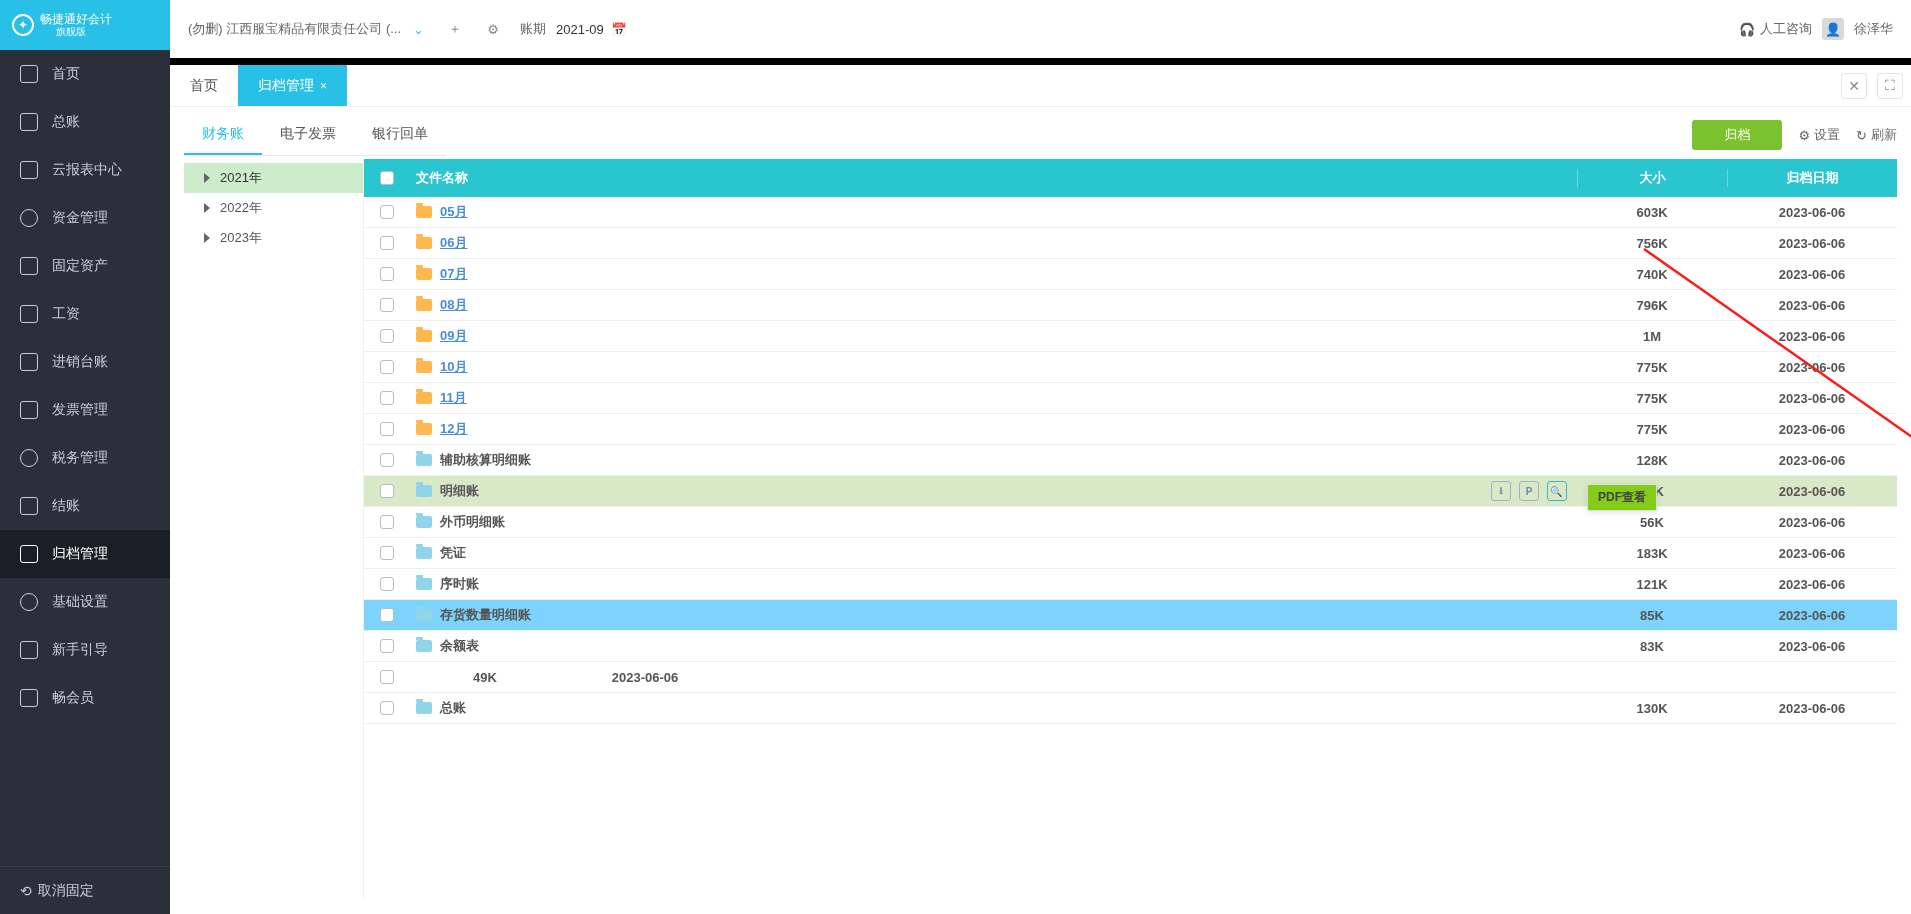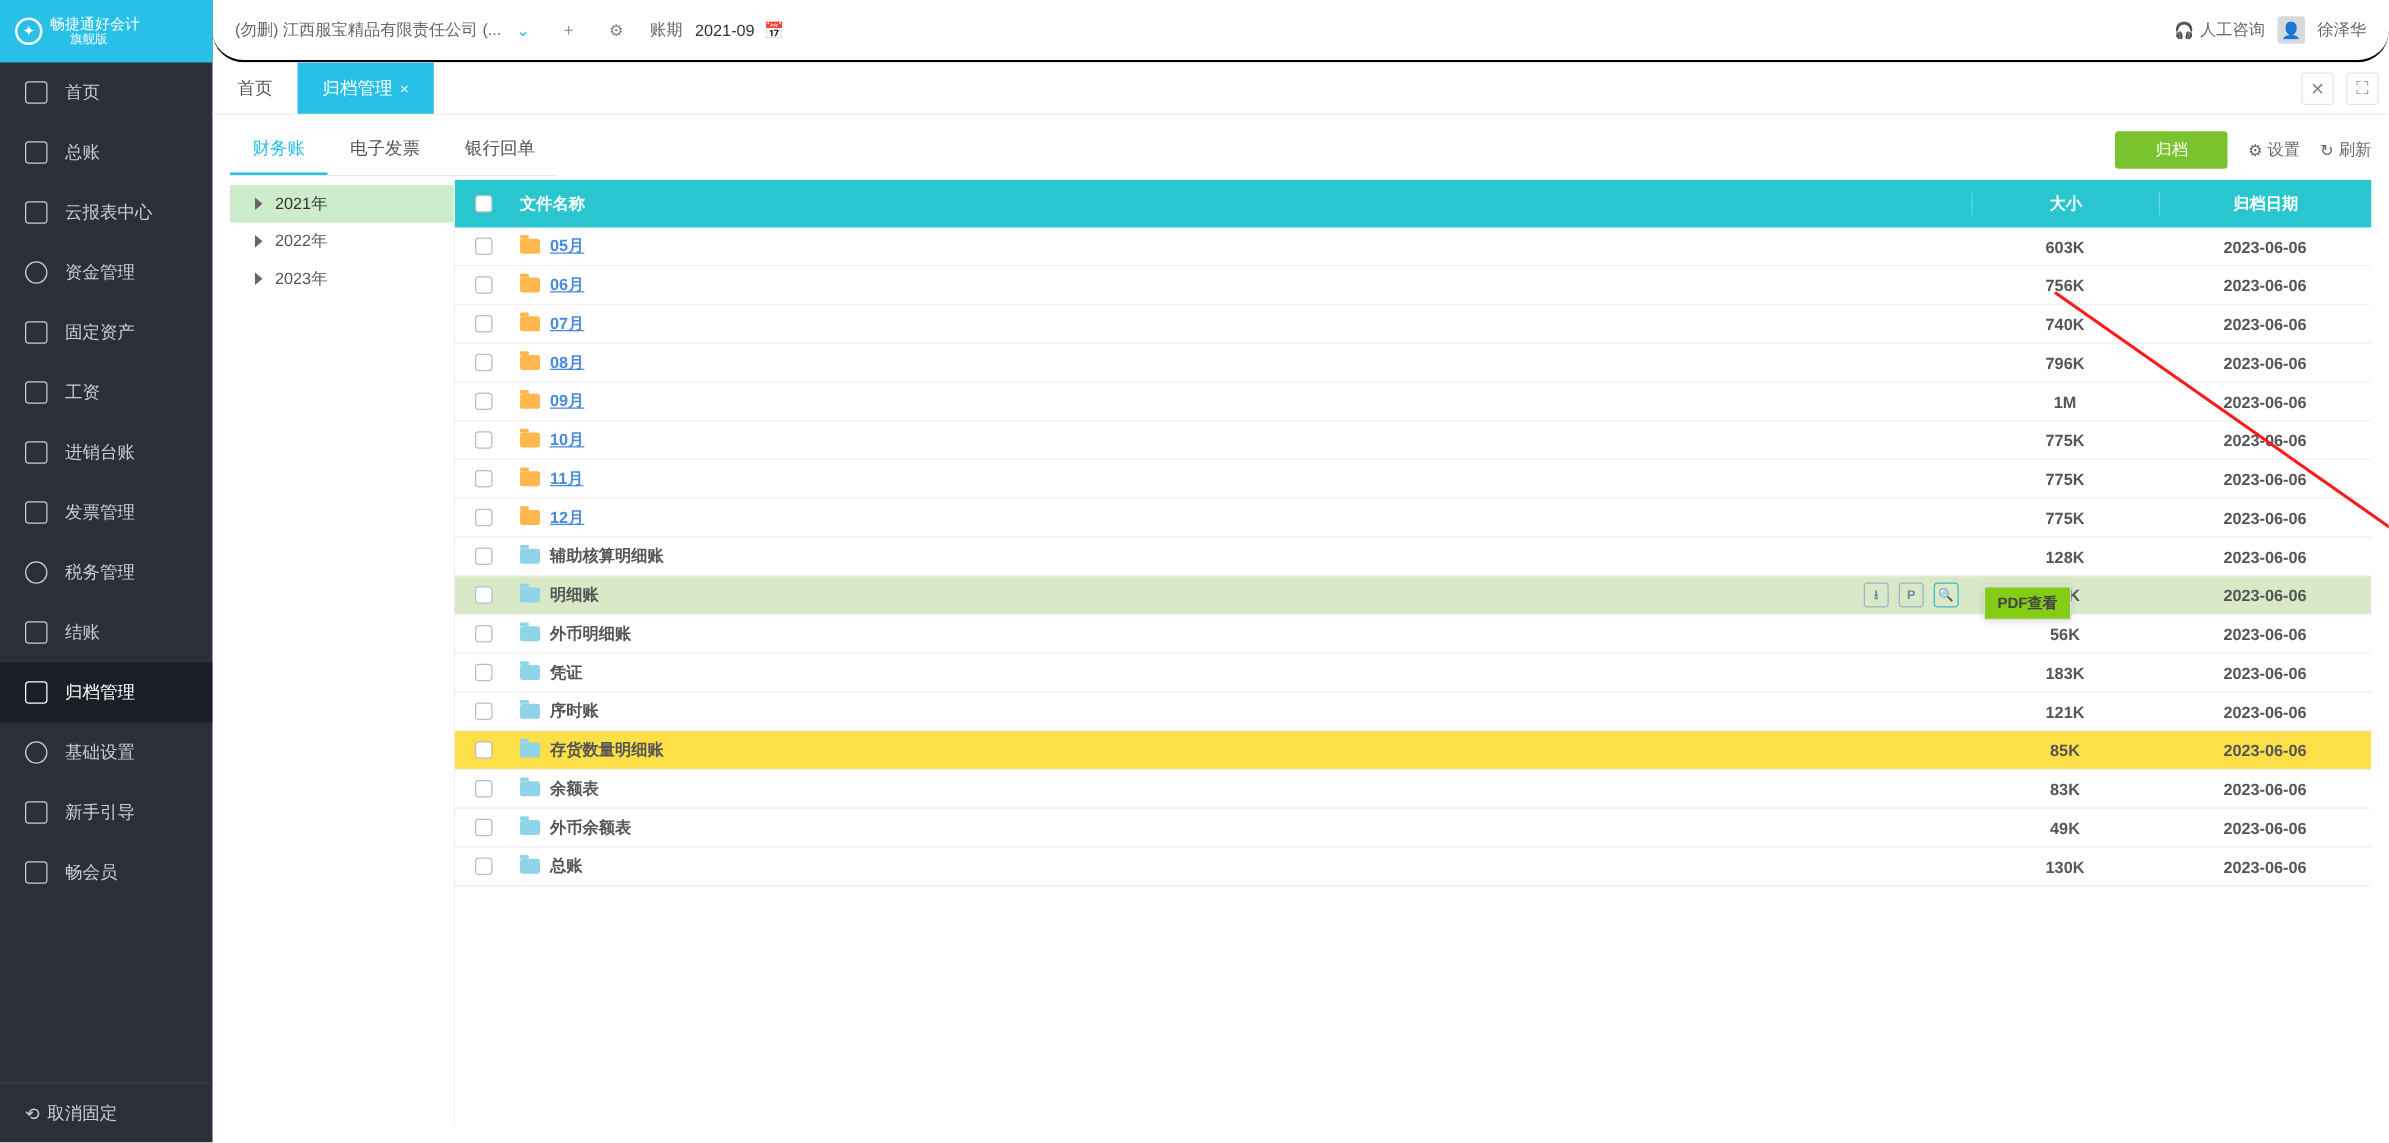--- a/index.html
+++ b/index.html
@@ -18,21 +18,21 @@
 .nav-item.active { background: #1a1e26; color: #fff; }
 .nav-item .ni-icon { width: 18px; height: 18px; margin-right: 14px; display: inline-flex; align-items: center; justify-content: center; border: 1.5px solid currentColor; border-radius: 3px; font-size: 10px; }
 .nav-item .ni-icon.round { border-radius: 50%; }
 .sidebar-foot { height: 48px; display: flex; align-items: center; padding: 0 20px; font-size: 14px; border-top: 1px solid #3a4050; cursor: pointer; }
 .sidebar-foot .pin { margin-right: 6px; }
 
 
 .main { flex: 1; display: flex; flex-direction: column; min-width: 0; }
 
 
-.topbar { height: 50px; display: flex; align-items: center; padding: 0 18px; border-bottom: 2px solid #000000; font-size: 13px; color: #666; border-radius: 25px; }
+.topbar { height: 65px; display: flex; align-items: center; padding: 0 18px; border-bottom: 7px solid #000000; font-size: 13px; color: #666; }
 .topbar .company { display: flex; align-items: center; cursor: pointer; }
 .topbar .chev { color: #29c0e7; margin: 0 12px; }
 .topbar .tb-icon { width: 22px; height: 22px; display: inline-flex; align-items: center; justify-content: center; margin: 0 8px; color: #888; cursor: pointer; }
 .topbar .period-label { margin-left: 8px; margin-right: 10px; }
 .topbar .period-val { color: #333; }
 .topbar .cal { color: #29c0e7; margin-left: 8px; cursor: pointer; }
 .topbar .spacer { flex: 1; }
 .topbar .rset { display: flex; align-items: center; gap: 10px; }
 .topbar .avatar { width: 22px; height: 22px; background: #d6d9de; border-radius: 3px; display: inline-flex; align-items: center; justify-content: center; color: #fff; }
 
@@ -64,21 +64,21 @@
 
 .table-wrap { flex: 1; display: flex; flex-direction: column; min-width: 0; }
 .thead { display: flex; background: #29c6cf; color: #fff; height: 38px; align-items: center; font-size: 13px; }
 .th-check { width: 46px; display: flex; justify-content: center; }
 .th-name { flex: 1; padding-left: 6px; }
 .th-size { width: 150px; text-align: center; border-left: 1px solid rgba(255,255,255,.3); }
 .th-date { width: 170px; text-align: center; border-left: 1px solid rgba(255,255,255,.3); }
 .tbody { flex: 1; overflow-y: auto; }
 .row { display: flex; align-items: center; height: 31px; border-bottom: 1px solid #eef0f2; font-size: 13px; color: #444; position: relative; }
 .row.hover { background: #d9e9c8; }
-.row.selected { background: #fde047; }
+.row.selected { background: #7dd3fc; }
 .row .td-check { width: 46px; display: flex; justify-content: center; }
 .row .td-name { flex: 1; display: flex; align-items: center; padding-left: 6px; min-width: 0; }
 .row .td-size { width: 150px; text-align: center; color: #555; }
 .row .td-date { width: 170px; text-align: center; color: #555; }
 .folder-icon { width: 16px; height: 12px; background: #ffb84d; border-radius: 2px; margin-right: 8px; position: relative; }
 .folder-icon::before { content: ""; position: absolute; top: -3px; left: 0; width: 7px; height: 3px; background: #ffb84d; border-radius: 1px 1px 0 0; }
 .folder-icon.blue { background: #8fd4e8; }
 .folder-icon.blue::before { background: #8fd4e8; }
 .fname { color: #4a8bdc; cursor: pointer; }
 .fname.underline { text-decoration: underline; }
@@ -431,24 +431,20 @@
                   <span class="folder-icon blue"></span>
                   <span class="fname plain">余额表</span>
                 </div>
                 <div class="td-size">83K</div>
                 <div class="td-date">2023-06-06</div>
               </div>
               <div class="row">
                 <div class="td-check">
                   <span class="chk"></span>
                 </div>
-                <div class="td-name">
-                  <span class="folder-icon blue"></span>
-                  <span class="fname plain">外币余额表</span>
-                </div>
                 <div class="td-size">49K</div>
                 <div class="td-date">2023-06-06</div>
               </div>
               <div class="row">
                 <div class="td-check">
                   <span class="chk"></span>
                 </div>
                 <div class="td-name">
                   <span class="folder-icon blue"></span>
                   <span class="fname plain">总账</span>

